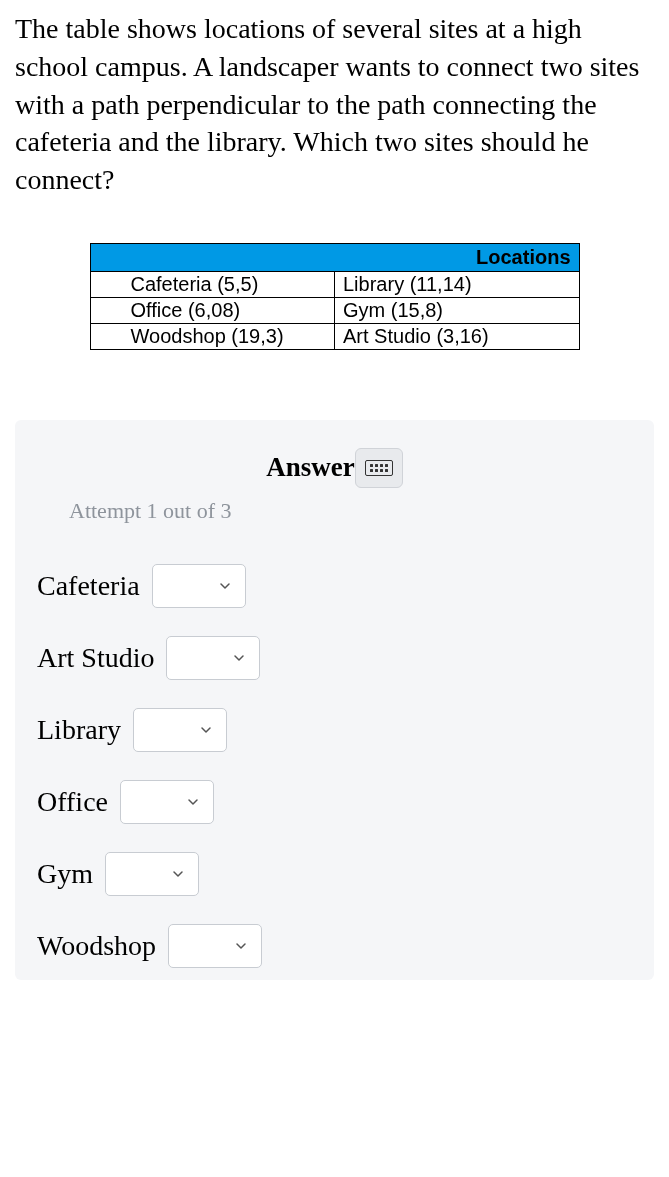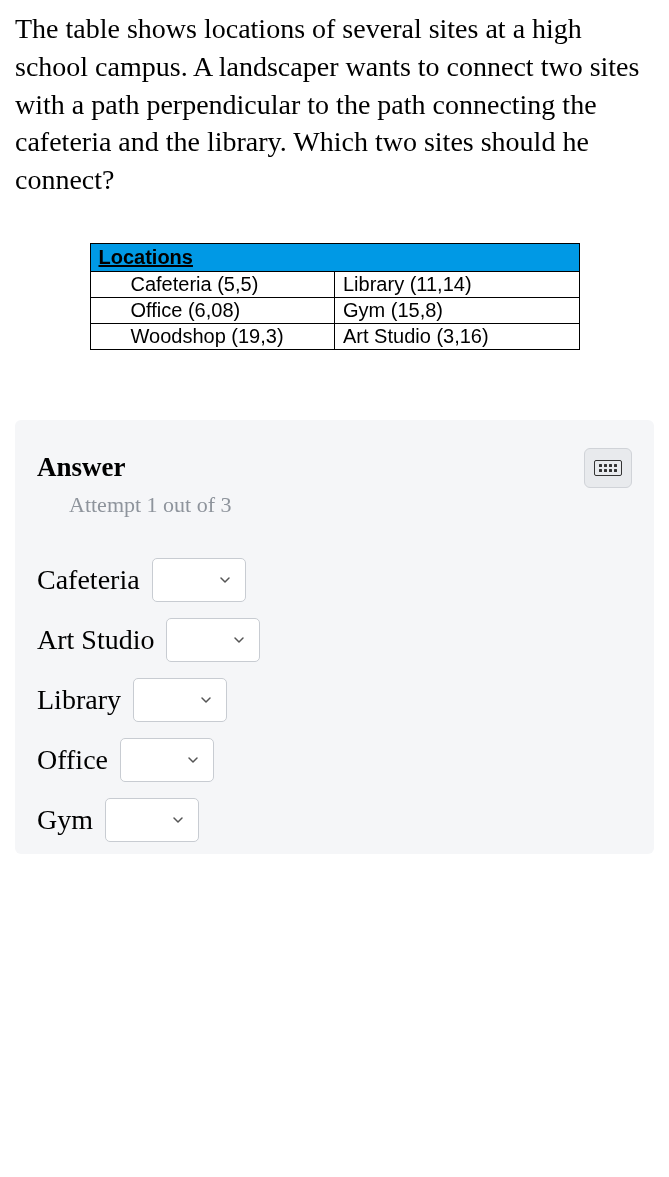--- a/index.html
+++ b/index.html
@@ -23,24 +23,23 @@
       margin: 0 auto 70px auto;
       border-collapse: collapse;
       font-family: Arial, Helvetica, sans-serif;
       font-size: 20px;
       width: 490px;
     }
     .locations-table th {
       background: #0099e5;
       color: #000;
       font-weight: bold;
-      text-align: left;
+      text-align: right;
       border: 1.5px solid #000;
       padding: 2px 8px;
-      text-decoration: underline;
     }
     .locations-table td {
       border: 1.5px solid #000;
       padding: 1px 8px;
       text-align: left;
     }
     .locations-table td:first-child {
       padding-left: 40px;
       width: 50%;
     }
@@ -50,23 +49,23 @@
       margin-left: 29px;
     }
     .answer-section {
       background: #f5f6f8;
       padding: 28px 22px 12px 22px;
       border-radius: 6px;
       position: relative;
     }
     .answer-header {
       display: flex;
-      justify-content: space-between;
-      align-items: center;
-      margin-bottom: 4px;
+      justify-content: center;
+      align-items: center;
+      margin-bottom: 10px;
     }
     .answer-title {
       font-weight: bold;
       font-size: 27px;
     }
     .keypad-button {
       width: 48px;
       height: 40px;
       background: #e8eaed;
       border: 1px solid #d0d3d8;
@@ -93,21 +92,21 @@
     }
     .attempt-text {
       color: #8e949c;
       font-size: 22px;
       margin-bottom: 40px;
       margin-left: 32px;
     }
     .answer-rows {
       display: flex;
       flex-direction: column;
-      gap: 16px;
+      gap: 28px;
     }
     .answer-row {
       display: flex;
       align-items: center;
       gap: 12px;
     }
     .answer-label {
       font-size: 28px;
     }
     .dropdown {
@@ -226,15 +225,25 @@
       <span class="answer-label">Gym</span>
       <div class="dropdown">
         <span class="chevron-down">
           <svg viewBox="0 0 12 12" width="12" height="12">
               <path d="M2 4 L6 8 L10 4" stroke="#555" stroke-width="1.5" fill="none" stroke-linecap="round" stroke-linejoin="round"></path>
             </svg>
         </span>
       </div>
     </div>
 
+    <div class="answer-row">
+      <span class="answer-label">Woodshop</span>
+      <div class="dropdown">
+        <span class="chevron-down">
+          <svg viewBox="0 0 12 12" width="12" height="12">
+              <path d="M2 4 L6 8 L10 4" stroke="#555" stroke-width="1.5" fill="none" stroke-linecap="round" stroke-linejoin="round"></path>
+            </svg>
+        </span>
+      </div>
+    </div>
 
   </div>
 </div>
 
 </body></html>

